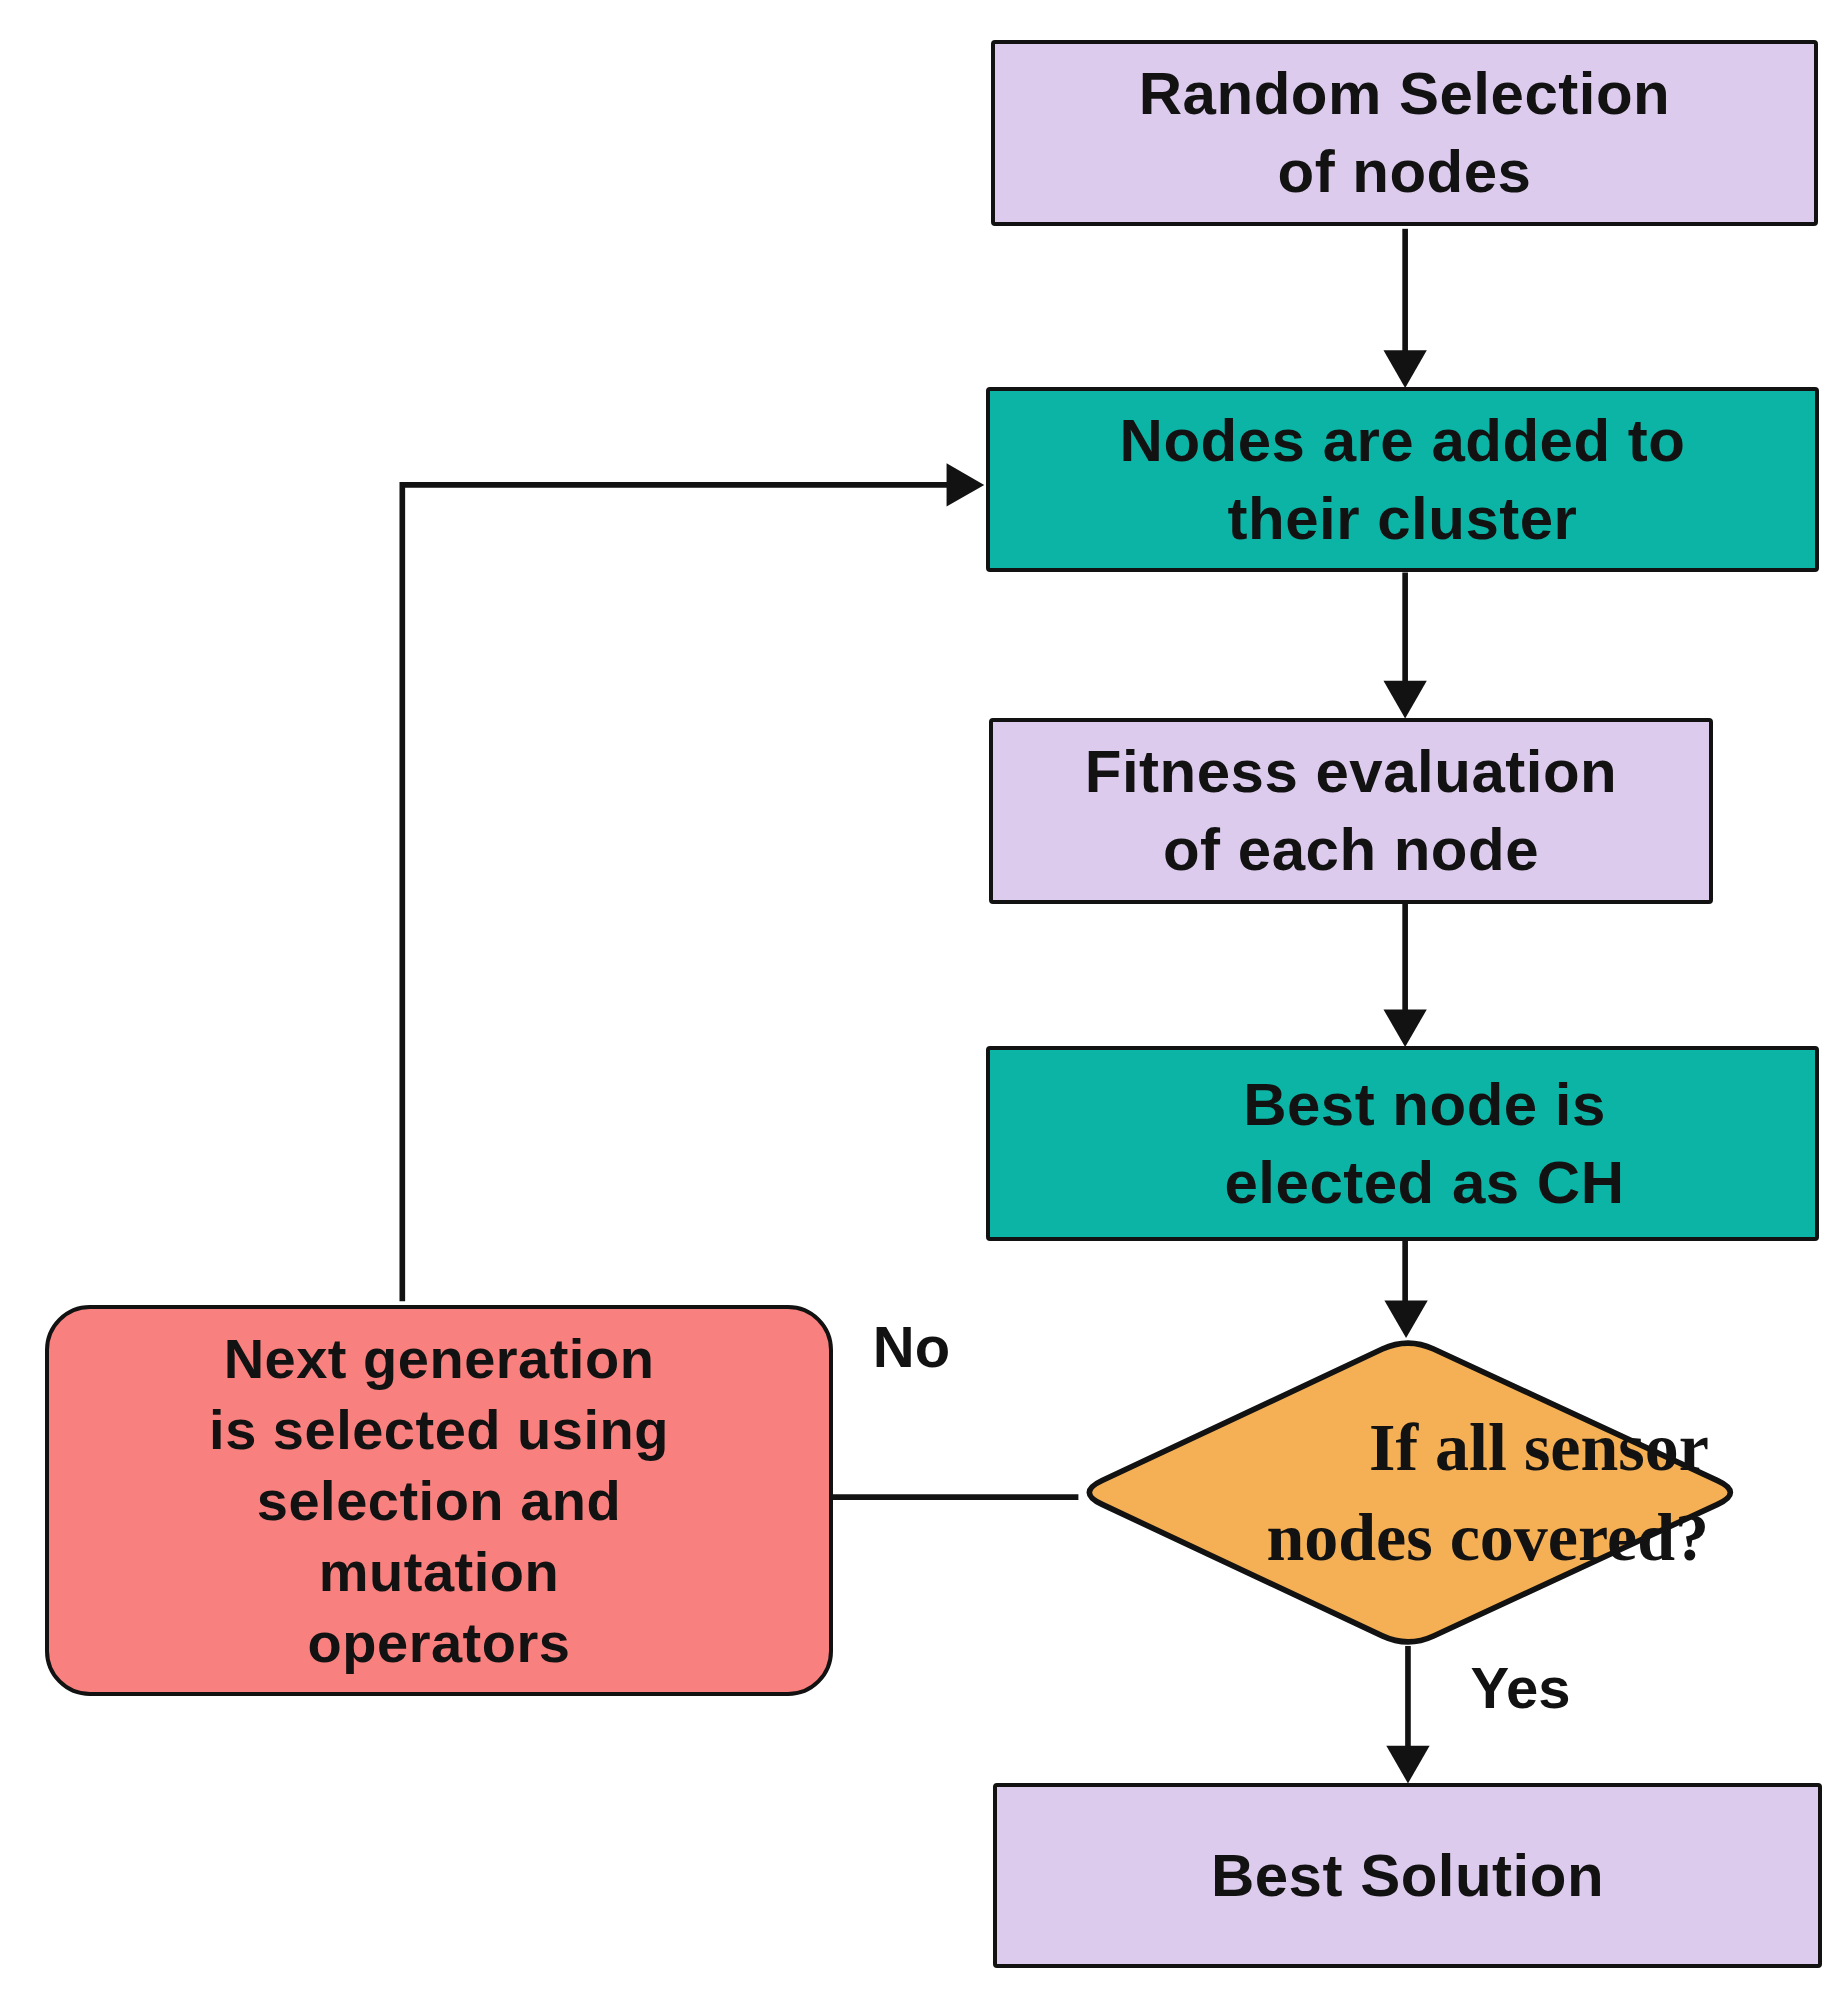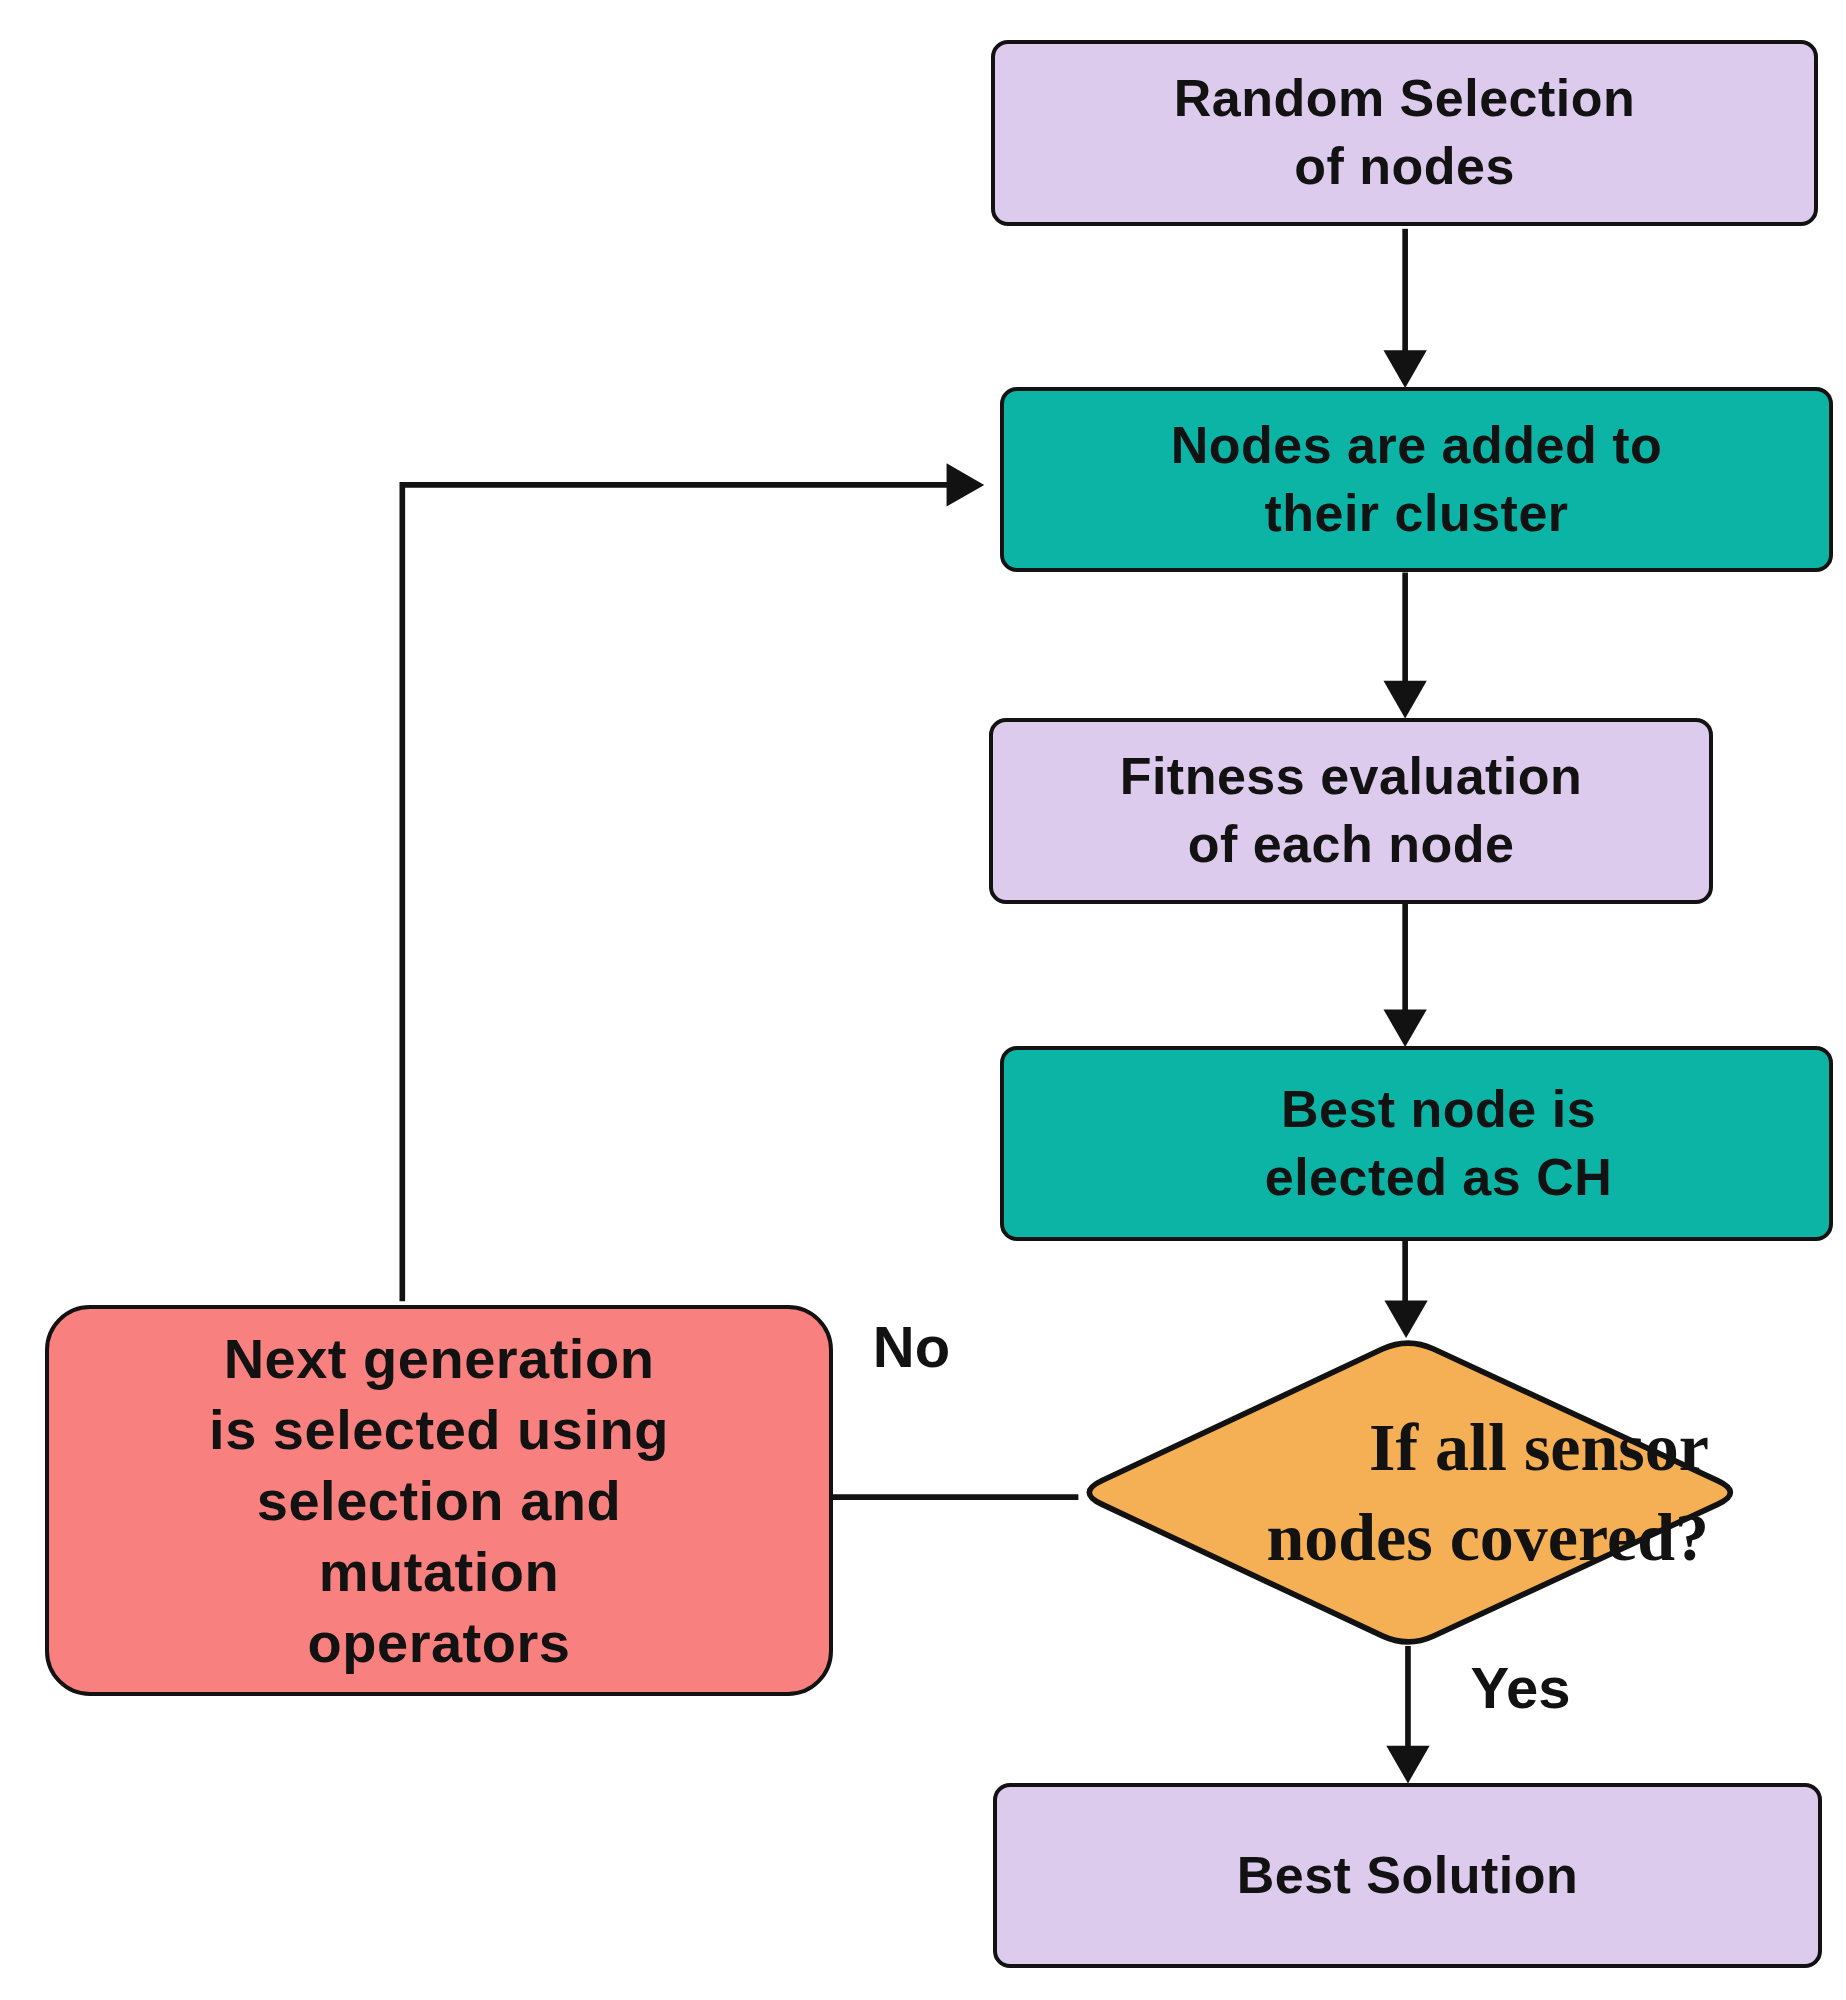--- a/index.html
+++ b/index.html
@@ -19,34 +19,34 @@
   svg.connectors {
     position: absolute;
     left: 0; top: 0;
     width: 1847px;
     height: 2000px;
   }
   .node {
     position: absolute;
     box-sizing: border-box;
     border: 4.7px solid #121212;
-    border-radius: 17px;
+    border-radius: 4px;
     display: flex;
     flex-direction: column;
     align-items: center;
     justify-content: center;
     text-align: center;
     font-weight: bold;
-    font-size: 52px;
+    font-size: 60px;
     line-height: 1.3;
     letter-spacing: 0.5px;
   }
   .node .line { display: block; }
   .purple { background: #DDCBEE; }
-  .teal   { background: #0CB4A6; margin-left: 14px; }
+  .teal   { background: #0CB4A6; }
   .red    { background: #F8807F; border-radius: 45px; font-size: 56px; line-height: 1.27; }
 
   .box-random    { left: 991px; top: 40px;   width: 827px; height: 186px; }
   .box-cluster   { left: 986px; top: 387px;  width: 833px; height: 185px; }
   .box-fitness   { left: 989px; top: 718px;  width: 724px; height: 186px; }
   .box-bestnode  { left: 986px; top: 1046px; width: 833px; height: 195px; padding-left: 44px; }
   .box-solution  { left: 993px; top: 1783px; width: 829px; height: 185px; }
   .box-nextgen   { left: 45px;   top: 1299px; width: 788px; height: 391px; margin-top: 6px; }
 
   .diamond-text {

